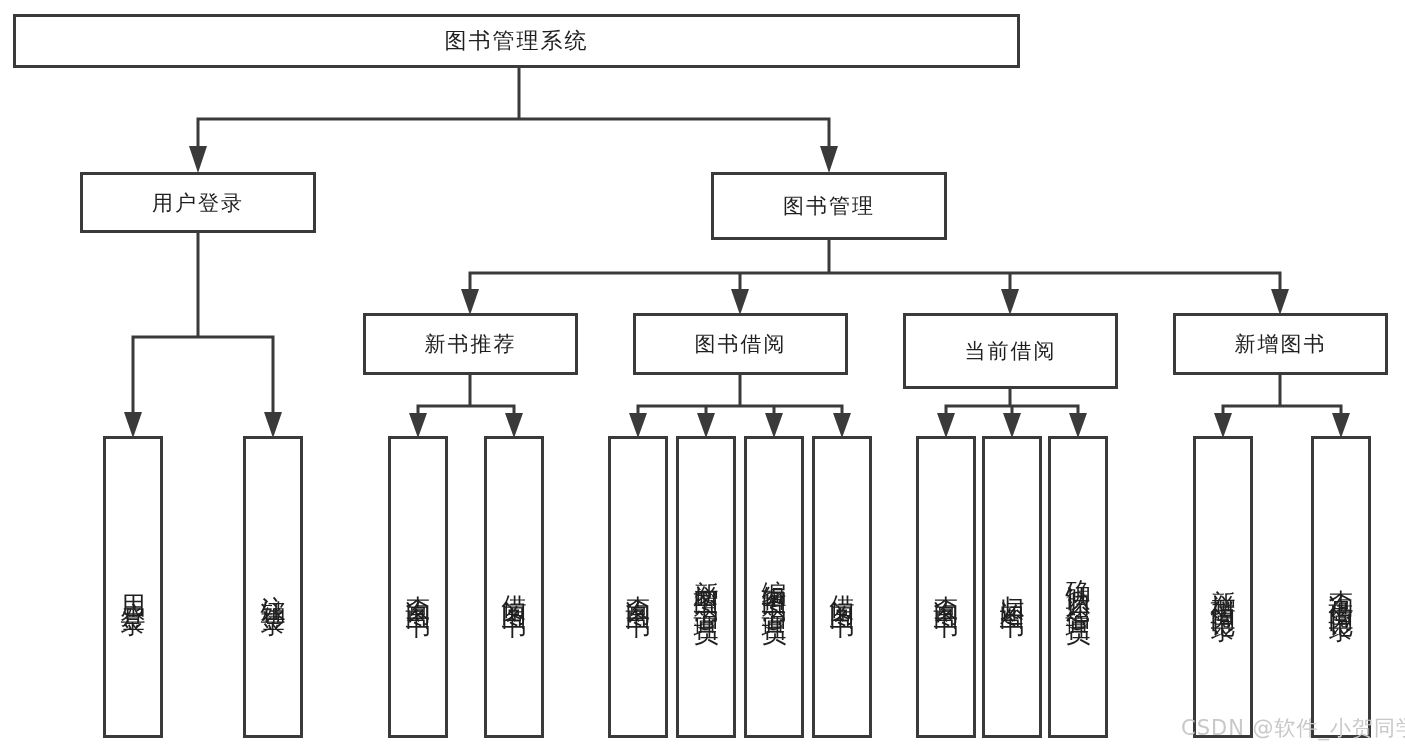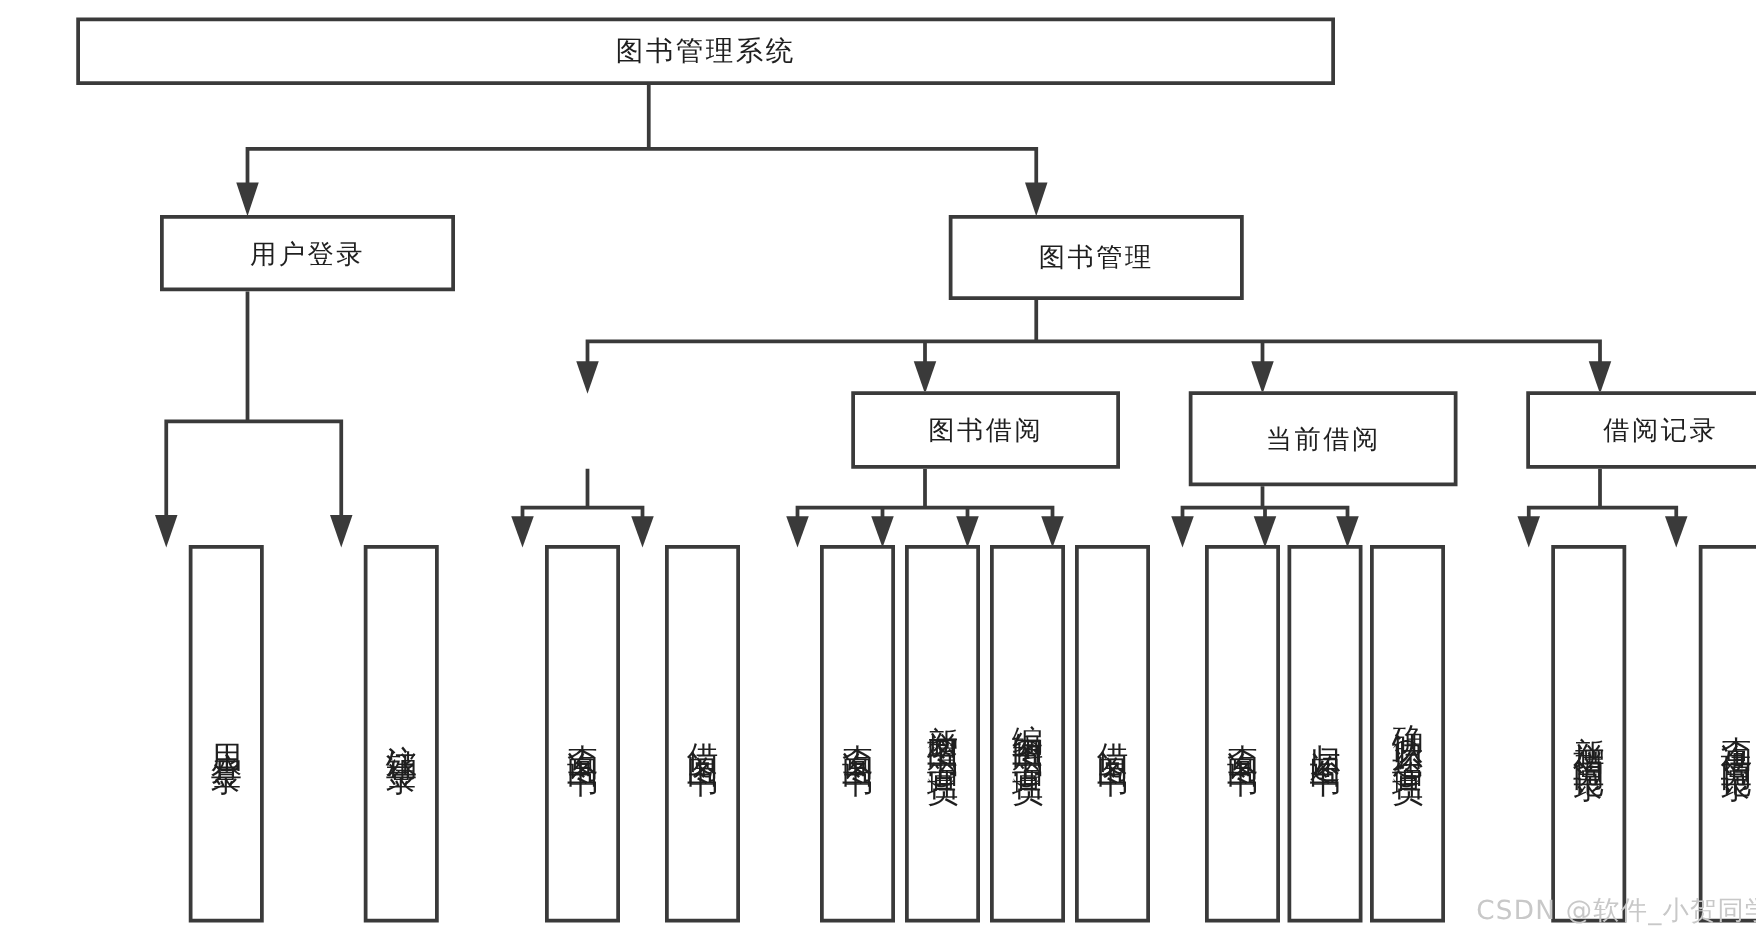--- a/index.html
+++ b/index.html
@@ -27,21 +27,20 @@
   .cline { stroke: var(--line); stroke-width: 3; fill: none; }
   .carrow { fill: var(--line); stroke: none; }
   .box {
     position: absolute;
     background: #ffffff;
     border: 3px solid var(--line);
     display: flex;
     align-items: center;
     justify-content: center;
     color: var(--text);
-    margin-left: 48px;
   }
   .box.h span {
     font-size: 21px;
     letter-spacing: 2px;
     white-space: nowrap;
   }
   .box.root span { font-size: 22px; }
   .box.v span {
     writing-mode: vertical-rl;
     text-orientation: mixed;
@@ -113,28 +112,31 @@
     <span>图书管理系统</span>
   </div>
 
   <div class="box h" style="left:80px;top:172px;width:236px;height:61px">
     <span>用户登录</span>
   </div>
   <div class="box h" style="left:711px;top:172px;width:236px;height:68px">
     <span>图书管理</span>
   </div>
 
+  <div class="box h" style="left:363px;top:313px;width:215px;height:62px">
+    <span>新书推荐</span>
+  </div>
   <div class="box h" style="left:633px;top:313px;width:215px;height:62px">
     <span>图书借阅</span>
   </div>
   <div class="box h" style="left:903px;top:313px;width:215px;height:76px">
     <span>当前借阅</span>
   </div>
   <div class="box h" style="left:1173px;top:313px;width:215px;height:62px">
-    <span>借阅记录</span>
+    <span>新增图书</span>
   </div>
 
   <div class="box v" style="left:103px;top:436px;width:60px;height:302px">
     <span>用户登录</span>
   </div>
   <div class="box v" style="left:243px;top:436px;width:60px;height:302px">
     <span>注销登录</span>
   </div>
 
   <div class="box v" style="left:388px;top:436px;width:60px;height:302px">

